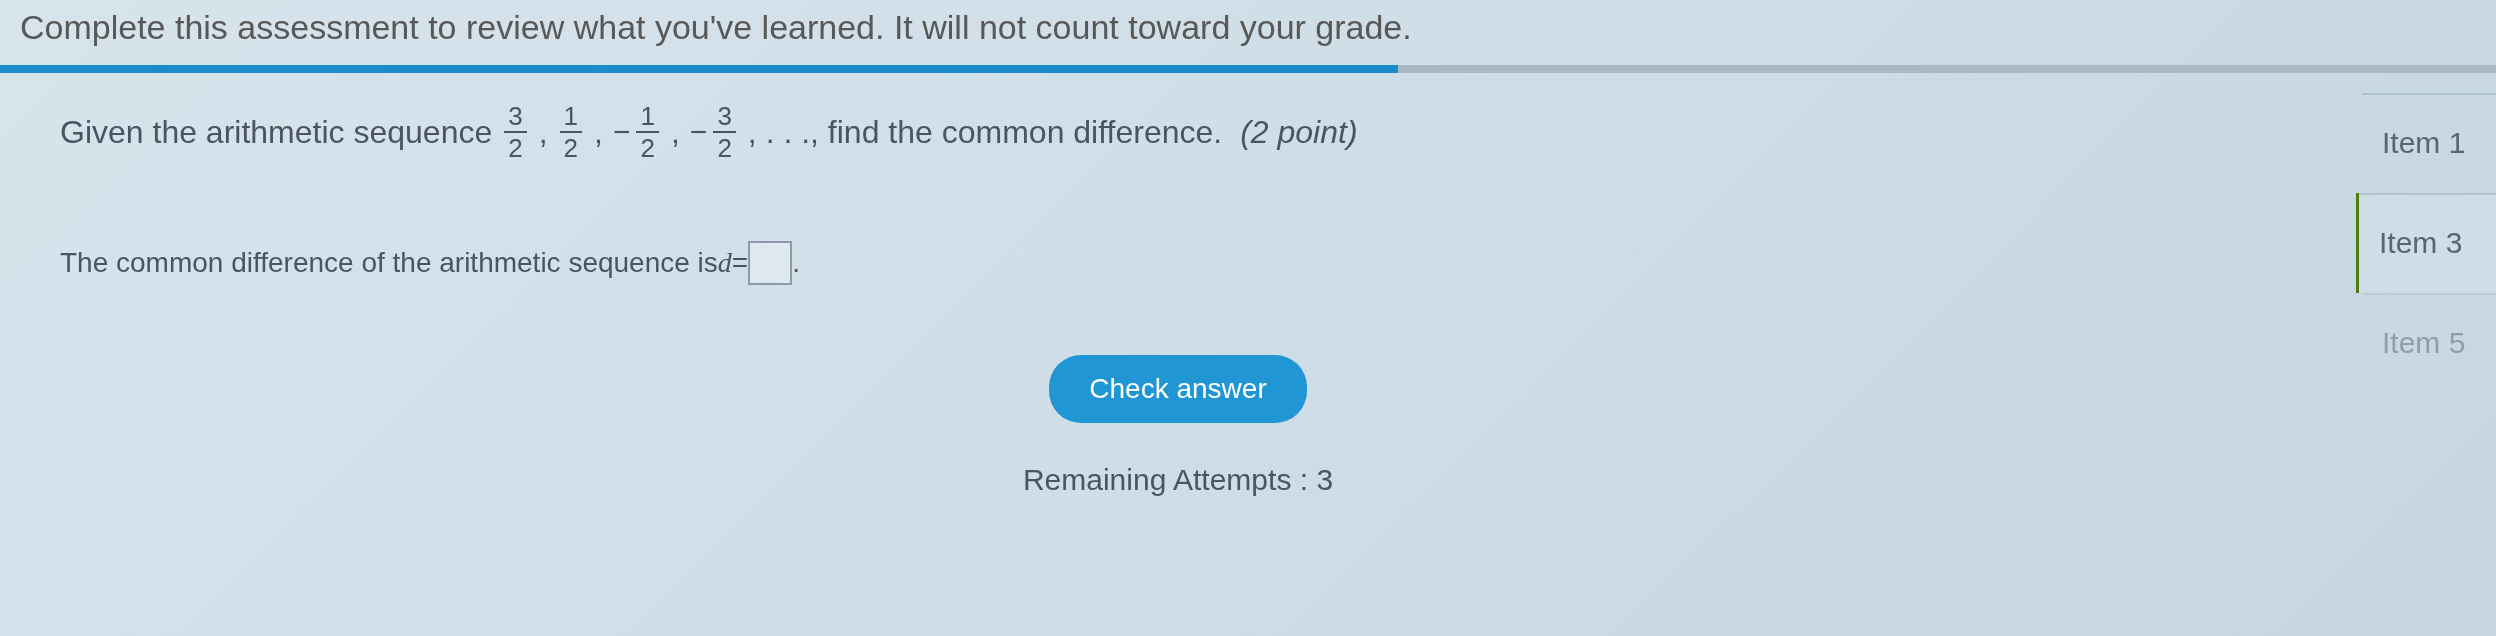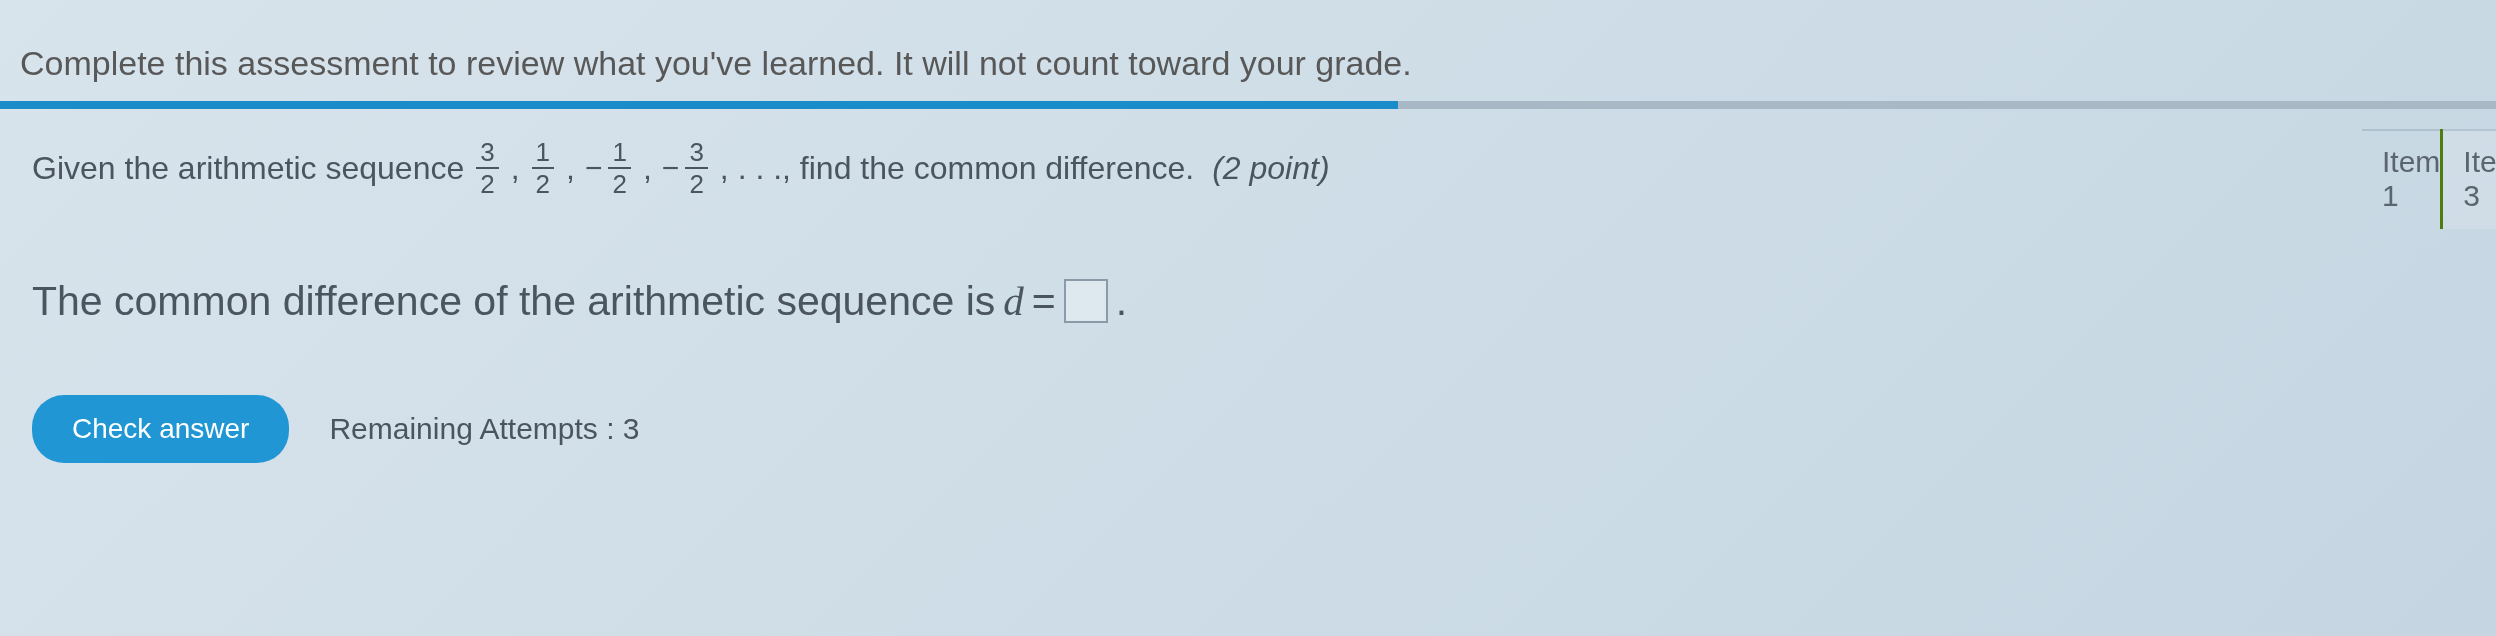--- a/index.html
+++ b/index.html
@@ -12,40 +12,39 @@
       background: linear-gradient(135deg, #d8e4ec 0%, #c5d6e2 100%);
       width: 2496px;
       height: 636px;
       overflow: hidden;
       color: #4a5560;
     }
     .header-text {
       font-size: 34px;
       color: #585858;
       padding: 8px 20px 18px 20px;
-      margin-top: 36px;
     }
     .progress-container {
       width: 100%;
       height: 8px;
       background: #a8b8c4;
       position: relative;
     }
     .progress-fill {
       height: 100%;
       width: 56%;
       background: #1a8cc9;
     }
     .main-area {
       display: flex;
       height: calc(100% - 76px);
     }
     .content {
       flex: 1;
-      padding: 30px 32px;
+      padding: 30px 60px;
       position: relative;
     }
     .question-row {
       display: flex;
       align-items: center;
       gap: 10px;
       font-size: 32px;
       color: #4a5560;
       margin-bottom: 80px;
     }
@@ -71,43 +70,43 @@
     }
     .minus {
       font-size: 30px;
       margin-right: 4px;
     }
     .points {
       font-style: italic;
       margin-left: 8px;
     }
     .answer-row {
-      font-size: 41px;
+      font-size: 28px;
       color: #4a5560;
       margin-bottom: 70px;
       display: flex;
       align-items: center;
-      gap: 8px;
     }
     .math-d {
       font-style: italic;
       font-family: 'Times New Roman', serif;
     }
     .answer-box {
       display: inline-block;
       width: 44px;
       height: 44px;
       border: 2px solid #8a9aa8;
       background: rgba(255,255,255,0.3);
       vertical-align: middle;
     }
     .actions-row {
       display: flex;
       align-items: center;
       gap: 40px;
+      flex-direction: column;
     }
     .check-btn {
       background: #2196d4;
       color: #ffffff;
       border: none;
       border-radius: 32px;
       padding: 18px 40px;
       font-size: 28px;
       cursor: pointer;
     }
@@ -116,20 +115,21 @@
       color: #4a5560;
     }
     .view-prev {
       font-size: 30px;
       color: #2196d4;
       cursor: pointer;
     }
     .sidebar {
       width: 140px;
       display: flex;
+      flex-direction: column;
       padding-top: 20px;
     }
     .item-nav {
       height: 100px;
       display: flex;
       align-items: center;
       padding-left: 20px;
       font-size: 30px;
       color: #5a6570;
       border-left: 6px solid transparent;

